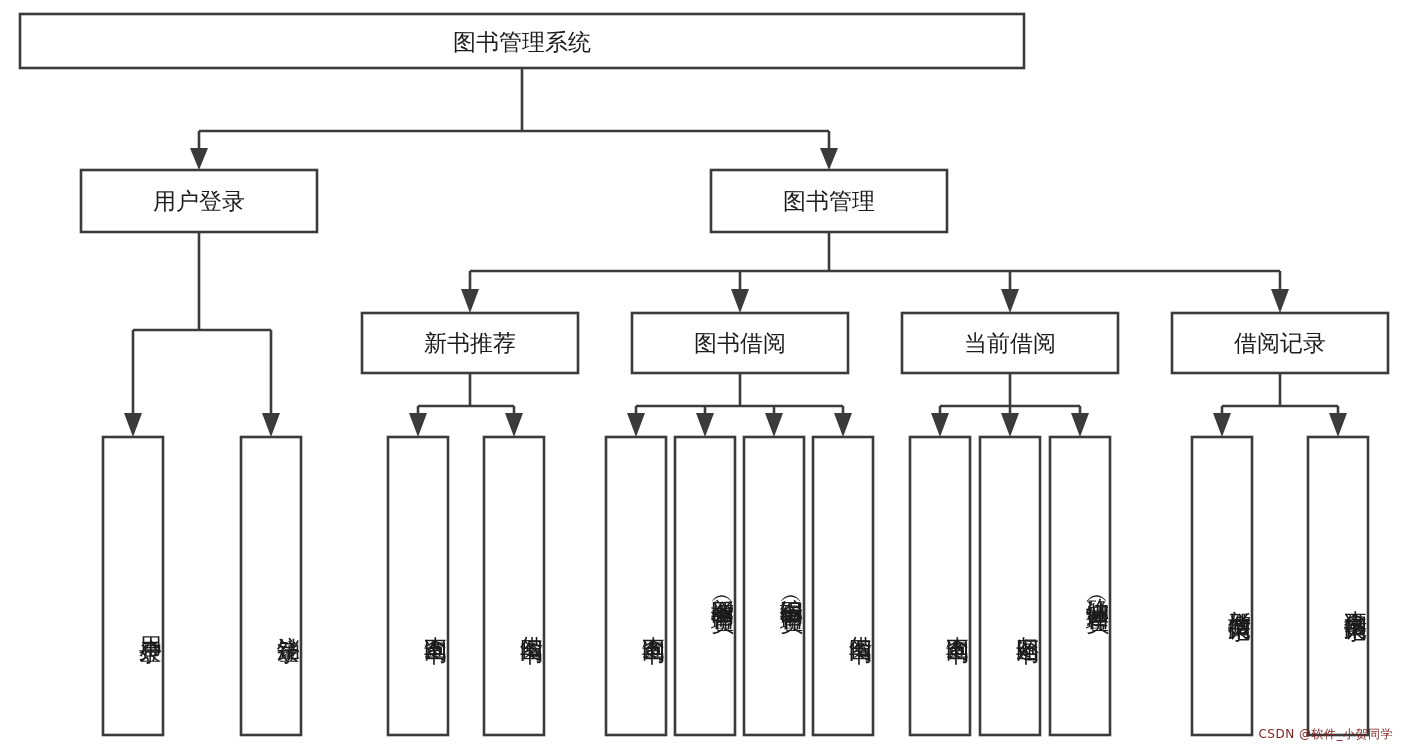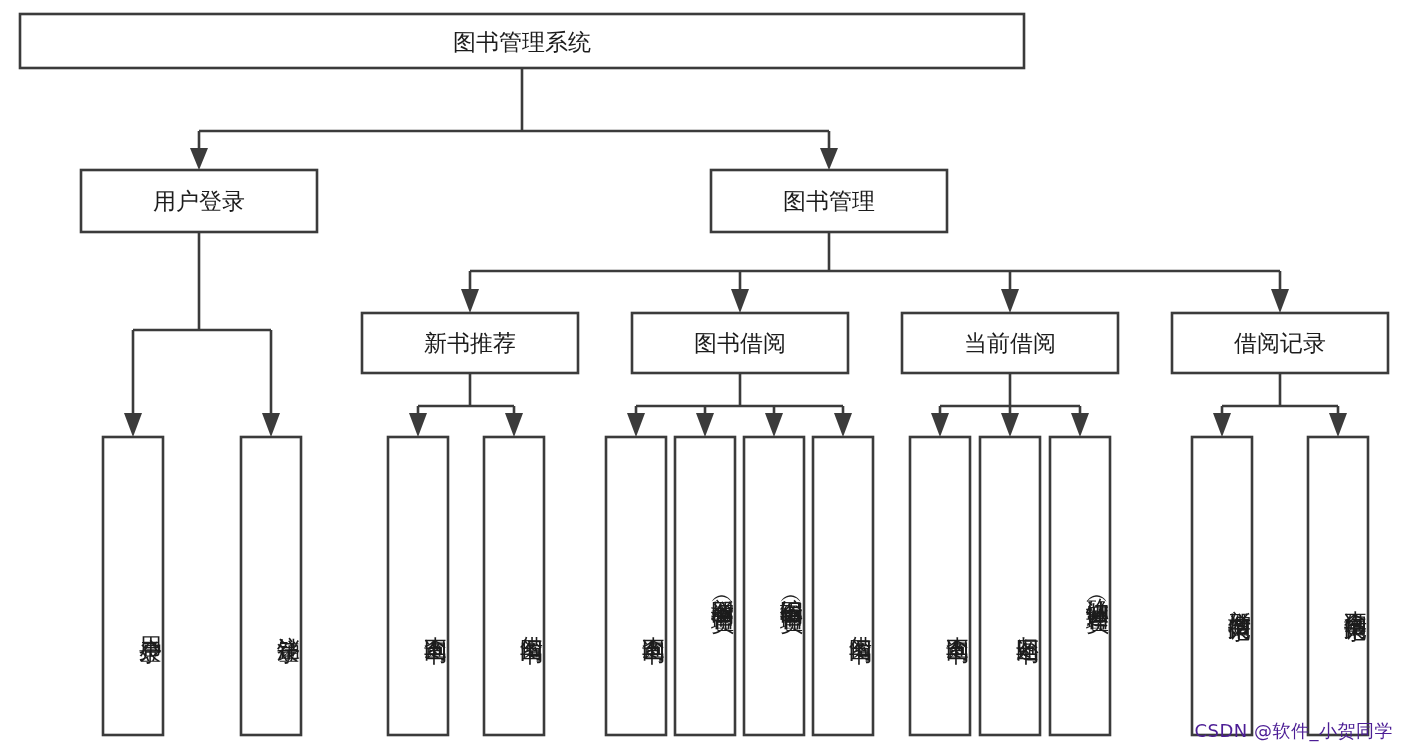--- a/index.html
+++ b/index.html
@@ -44,22 +44,22 @@
     font-size: 23px;
     fill: #1c1c1c;
     text-anchor: middle;
     dominant-baseline: middle;
   }
   .watermark {
     position: absolute;
     right: 12px;
     bottom: 4px;
     font-family: "DejaVu Sans", "Liberation Sans", sans-serif;
-    font-size: 18px;
-    color: #4c1d95;
+    font-size: 12px;
+    color: #7f1d1d;
     letter-spacing: 0.5px;
     white-space: nowrap;
     pointer-events: none;
   }
   .vlabel {
     position: absolute;
     writing-mode: vertical-rl;
     text-orientation: upright;
     font-family: "DejaVu Sans", "Liberation Sans", sans-serif;
     font-size: 23px;

